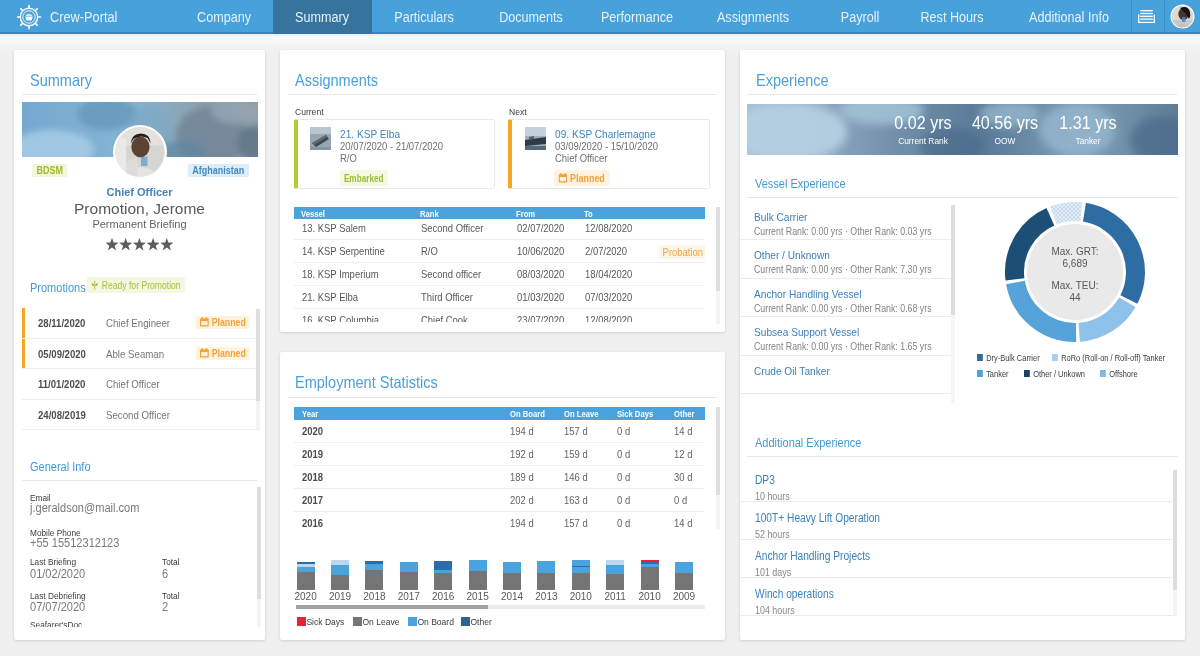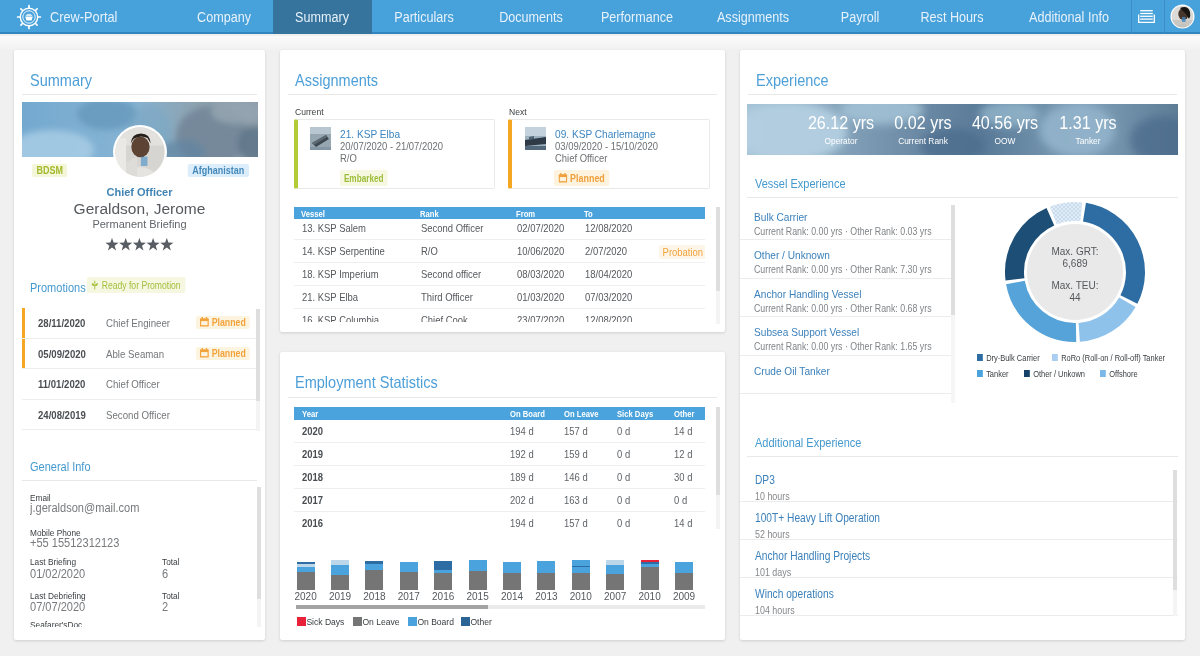--- a/index.html
+++ b/index.html
@@ -167,21 +167,21 @@
       <path d="M6 58 Q29 32 52 58 Z" fill="#e6e4e0"></path>
       <ellipse cx="29.5" cy="23.5" rx="9.8" ry="11.2" fill="#5d4334"></ellipse>
       <path d="M19 20 Q20 9 30 9 Q40 9 40.5 20 L37 14 Q29 10 22 15 Z" fill="#27201a"></path>
       <rect x="30" y="34" width="7" height="10" fill="#4590c8" opacity="0.6"></rect>
       <path d="M14 40 L26 34 L26 58 L14 58 Z" fill="#dedcd8"></path>
     </g>
   </svg>
   <div class="badge" style="left:18px;top:114px;background:#f4f6da;color:#a4b92c;padding:1px 5px;font-weight:bold;font-size:10px;transform:scaleX(.9);transform-origin:left">BDSM</div>
   <div class="badge" style="right:16px;top:114px;background:#dceefb;color:#4489ba;padding:1px 5px;font-weight:bold;font-size:10px;transform:scaleX(.9);transform-origin:right">Afghanistan</div>
   <div class="abs" style="left:0;top:136px;width:251px;text-align:center;color:#4285b5;font-size:11px;font-weight:bold">Chief Officer</div>
-  <div class="abs" style="left:0;top:149.5px;width:251px;text-align:center;color:#56595d;font-size:15.5px">Geraldson, Jerome</div>
+  <div class="abs" style="left:0;top:149.5px;width:251px;text-align:center;color:#56595d;font-size:15.5px">Promotion, Jerome</div>
   <div class="abs" style="left:0;top:168px;width:251px;text-align:center;color:#616569;font-size:11px">Permanent Briefing</div>
   <svg class="abs" style="left:91px;top:187.5px" width="70" height="14" viewBox="0 0 70 14">
       <polygon points="7.00,-0.10 8.62,4.58 13.56,4.67 9.62,7.65 11.06,12.38 7.00,9.55 2.94,12.38 4.38,7.65 0.44,4.67 5.38,4.58" fill="#585d63"></polygon>
       <polygon points="20.70,-0.10 22.32,4.58 27.26,4.67 23.32,7.65 24.76,12.38 20.70,9.55 16.64,12.38 18.08,7.65 14.14,4.67 19.08,4.58" fill="#585d63"></polygon>
       <polygon points="34.40,-0.10 36.02,4.58 40.96,4.67 37.02,7.65 38.46,12.38 34.40,9.55 30.34,12.38 31.78,7.65 27.84,4.67 32.78,4.58" fill="#585d63"></polygon>
       <polygon points="48.10,-0.10 49.72,4.58 54.66,4.67 50.72,7.65 52.16,12.38 48.10,9.55 44.04,12.38 45.48,7.65 41.54,4.67 46.48,4.58" fill="#585d63"></polygon>
       <polygon points="61.80,-0.10 63.42,4.58 68.36,4.67 64.42,7.65 65.86,12.38 61.80,9.55 57.74,12.38 59.18,7.65 55.24,4.67 60.18,4.58" fill="#585d63"></polygon>
     </svg>
   <div class="subhead" style="left:16px;top:231px">Promotions</div>
   <div class="badge" style="left:73px;top:227px;background:#f6f7e1;color:#a3bf3b;padding:2px 6px 2px 4px;font-size:10.5px;transform:scaleX(.82);transform-origin:left">
@@ -439,21 +439,21 @@
       </div>
     <div class="ylab" style="left:8.6px">2020</div>
     <div class="ylab" style="left:43px">2019</div>
     <div class="ylab" style="left:77.4px">2018</div>
     <div class="ylab" style="left:111.8px">2017</div>
     <div class="ylab" style="left:146.2px">2016</div>
     <div class="ylab" style="left:180.6px">2015</div>
     <div class="ylab" style="left:215px">2014</div>
     <div class="ylab" style="left:249.4px">2013</div>
     <div class="ylab" style="left:283.8px">2010</div>
-    <div class="ylab" style="left:318.2px">2007</div>
+    <div class="ylab" style="left:318.2px">2011</div>
     <div class="ylab" style="left:352.6px">2010</div>
     <div class="ylab" style="left:387px">2009</div>
   </div>
 
   <div class="abs" style="left:16px;top:253px;width:409px;height:4px;background:#ebebeb">
       <div class="abs" style="left:0;top:0;width:192px;height:4px;background:#a3a3a3"></div>
     </div>
 
   <div class="abs" style="left:17px;top:265px;width:9px;height:9px;background:#e82339"></div>
   <div class="abs" style="left:24px;top:264px;font-size:9.5px;color:#3c4043;transform:scaleX(.9);transform-origin:left">&nbsp;Sick Days</div>
@@ -485,24 +485,20 @@
     <rect width="431" height="51" fill="url(#eb1)"></rect>
     <g filter="url(#blur2)">
       <ellipse cx="42" cy="28" rx="58" ry="30" fill="#b3cfe0" opacity="0.95"></ellipse>
       <ellipse cx="135" cy="6" rx="42" ry="15" fill="#a6c6da" opacity="0.8"></ellipse>
       <ellipse cx="205" cy="42" rx="32" ry="18" fill="#4a6b8a" opacity="0.7"></ellipse>
       <ellipse cx="262" cy="10" rx="30" ry="13" fill="#9bbdd2" opacity="0.7"></ellipse>
       <ellipse cx="330" cy="26" rx="38" ry="26" fill="#92b4cb" opacity="0.9"></ellipse>
       <ellipse cx="415" cy="36" rx="32" ry="24" fill="#49698a" opacity="0.7"></ellipse>
     </g>
   </svg>
-  <div class="stat" style="left:51px">
-      <div class="sv">26.12 yrs</div>
-      <div class="sl">Operator</div>
-    </div>
   <div class="stat" style="left:133px">
       <div class="sv">0.02 yrs</div>
       <div class="sl">Current Rank</div>
     </div>
   <div class="stat" style="left:215px">
       <div class="sv">40.56 yrs</div>
       <div class="sl">OOW</div>
     </div>
   <div class="stat" style="left:298px">
       <div class="sv">1.31 yrs</div>

